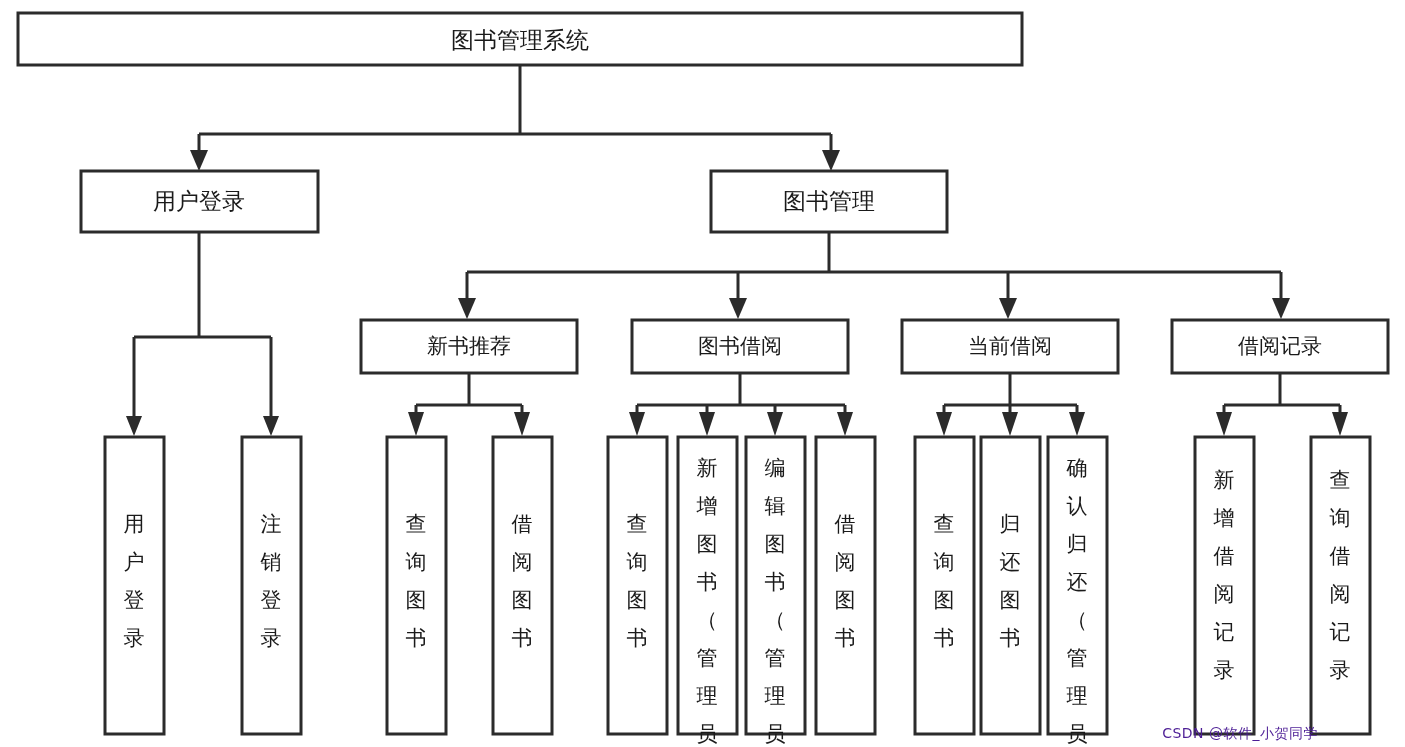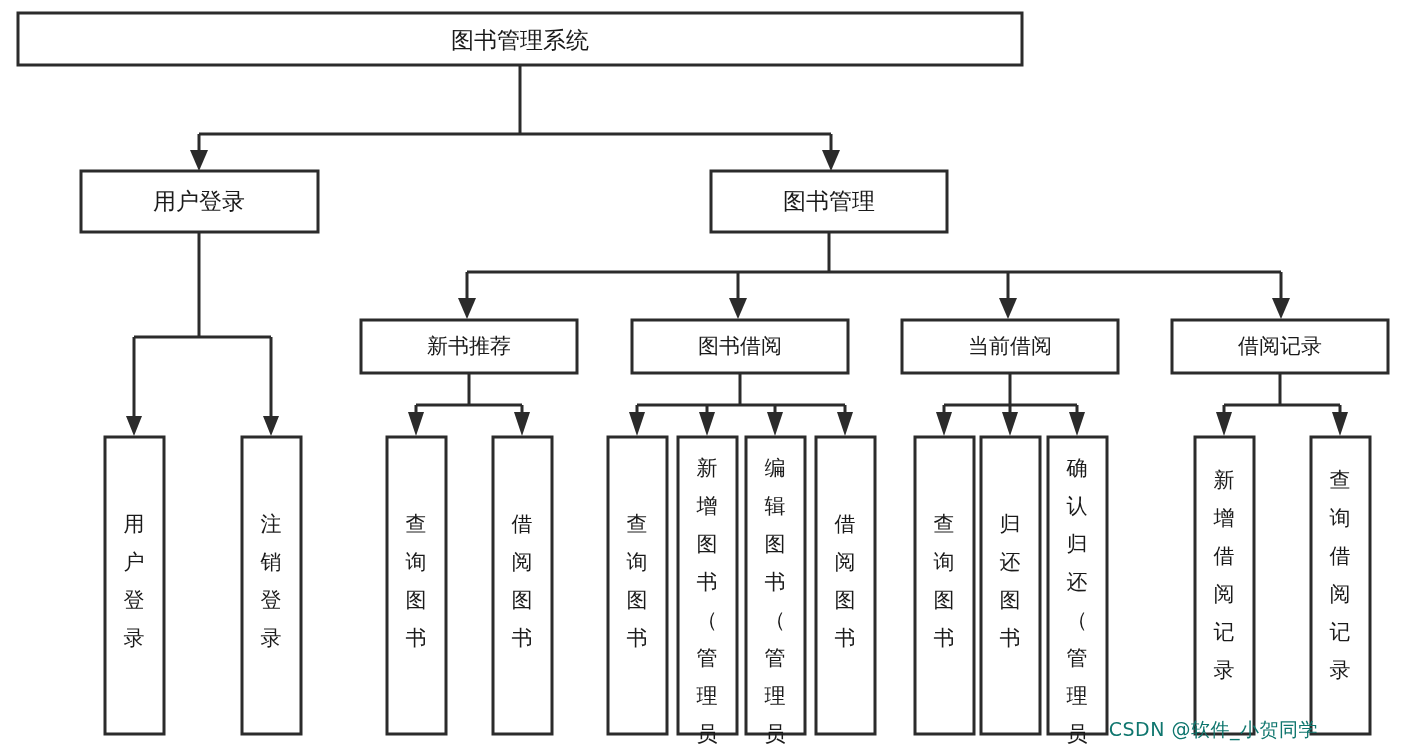--- a/index.html
+++ b/index.html
@@ -51,22 +51,22 @@
     stroke-linecap: butt;
   }
   .arrowhead {
     fill: #2b2b2b;
   }
   .watermark {
     position: absolute;
     right: 8px;
     bottom: 4px;
     font-family: "DejaVu Sans", "Liberation Sans", sans-serif;
-    font-size: 19px;
-    color: #0f766e;
+    font-size: 14px;
+    color: #4c1d95;
     white-space: nowrap;
     letter-spacing: 0.5px;
     pointer-events: none;
   }
 </style>
 </head>
 <body>
 
 <div id="diagram-root">
 

